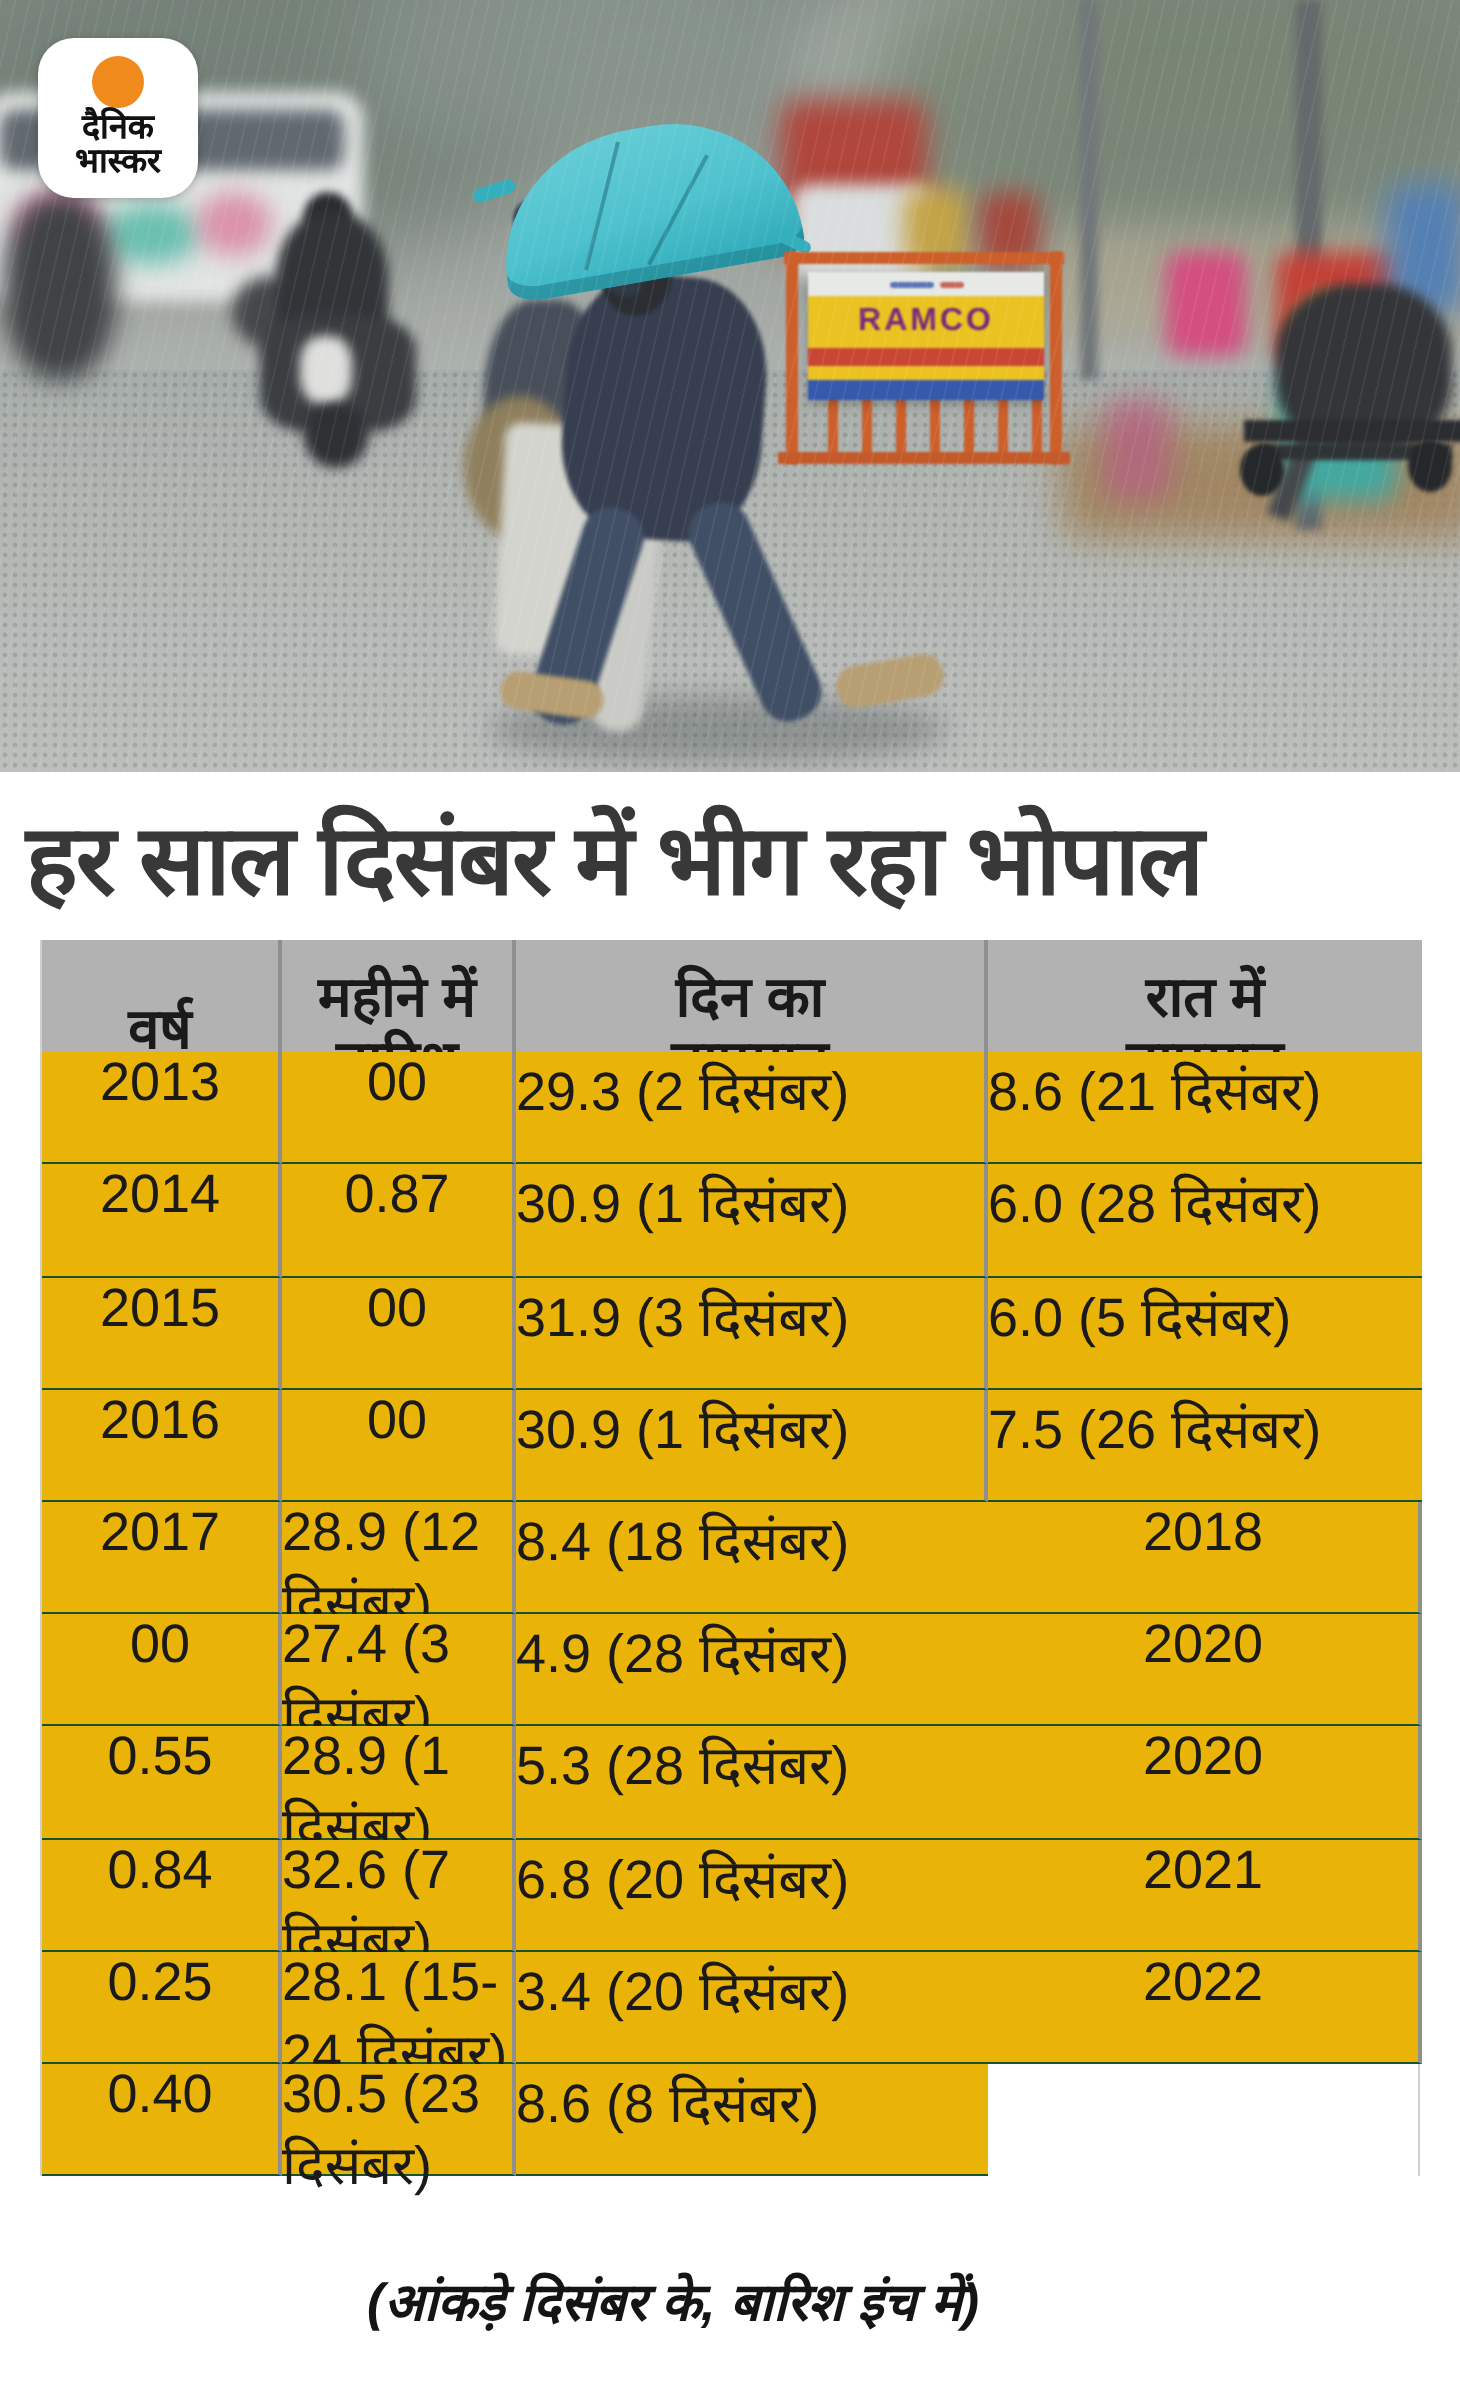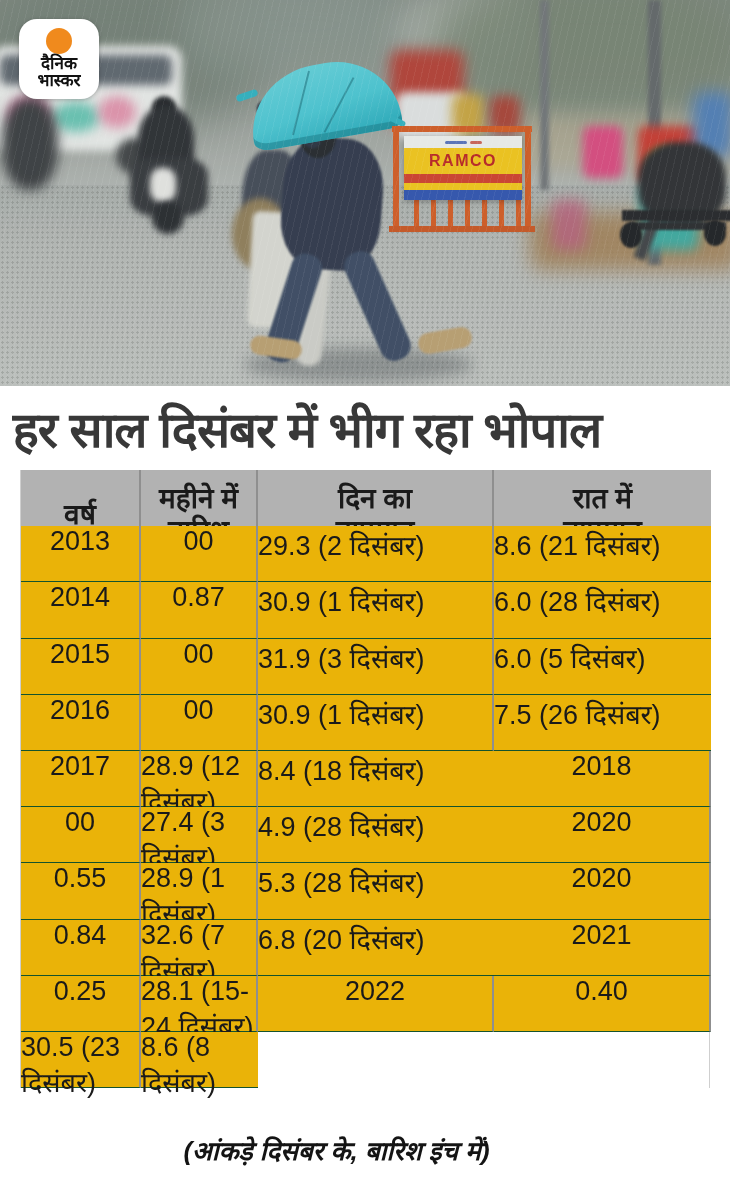--- a/index.html
+++ b/index.html
@@ -79,21 +79,21 @@
   .bar-bot   { left:389px; top:226px; width:146px; height:6px; background:#c8511c; filter:blur(.5px); }
   .bar-postL { left:393px; top:126px; width:6px; height:106px; background:#d2561d; filter:blur(.5px); }
   .bar-postR { left:525px; top:126px; width:6px; height:106px; background:#d2561d; filter:blur(.5px); }
   .bar-slats { left:402px; top:196px; width:122px; height:32px; filter:blur(.5px);
                background:repeating-linear-gradient(90deg, transparent 0 12px, #d2561d 12px 17px); }
   .sign { left:404px; top:136px; width:118px; height:64px; box-shadow:0 2px 5px rgba(0,0,0,.25); filter:blur(.4px); }
   .sign-white { height:12px; background:#eef0ee; display:flex; align-items:center; justify-content:center; gap:3px; }
   .sign-dash  { width:22px; height:3px; background:#2a4fae; border-radius:2px; opacity:.8; }
   .sign-dash.red { background:#c23b2a; width:12px; }
   .sign-yellow{ height:26px; background:#f2c514; display:flex; align-items:center; justify-content:center; }
-  .sign-ramco { font-size:16px; font-weight:800; letter-spacing:1.5px; color:#b91c1c; font-family:"Liberation Sans","DejaVu Sans",sans-serif; }
+  .sign-ramco { font-size:16px; font-weight:800; letter-spacing:1.5px; color:#701a75; font-family:"Liberation Sans","DejaVu Sans",sans-serif; }
   .sign-red   { height:9px;  background:#cf3a28; }
   .sign-gap   { height:7px;  background:#f2c514; }
   .sign-blue  { height:10px; background:#2a4fae; }
 
   
   .cart-pile   { left:638px; top:142px; width:88px; height:84px; background:#26282c; border-radius:42%; filter:blur(3px); }
   .cart-handle { left:650px; top:172px; width:12px; height:90px; background:#3a3d41; transform:rotate(22deg); filter:blur(2px); }
   .cart-frame  { left:622px; top:210px; width:112px; height:11px; background:#1d1f23; filter:blur(1px); }
   .cart-frame2 { left:630px; top:222px; width:96px;  height:8px;  background:#232529; filter:blur(1px); }
   .cart-wheelL { left:620px; top:222px; width:22px; height:26px; background:#17191d; border-radius:50%; filter:blur(1px); }
@@ -352,20 +352,23 @@
 
     <div class="c center vline">
         <span>2021</span>
       </div>
     <div class="c center vline">
         <span>0.25</span>
       </div>
     <div class="c left vline">
         <span>28.1 (15-24 दिसंबर)</span>
       </div>
+    <div class="c left">
+        <span>3.4 (20 दिसंबर)</span>
+      </div>
 
     <div class="c center vline">
         <span>2022</span>
       </div>
     <div class="c center vline">
         <span>0.40</span>
       </div>
     <div class="c left vline">
         <span>30.5 (23 दिसंबर)</span>
       </div>

